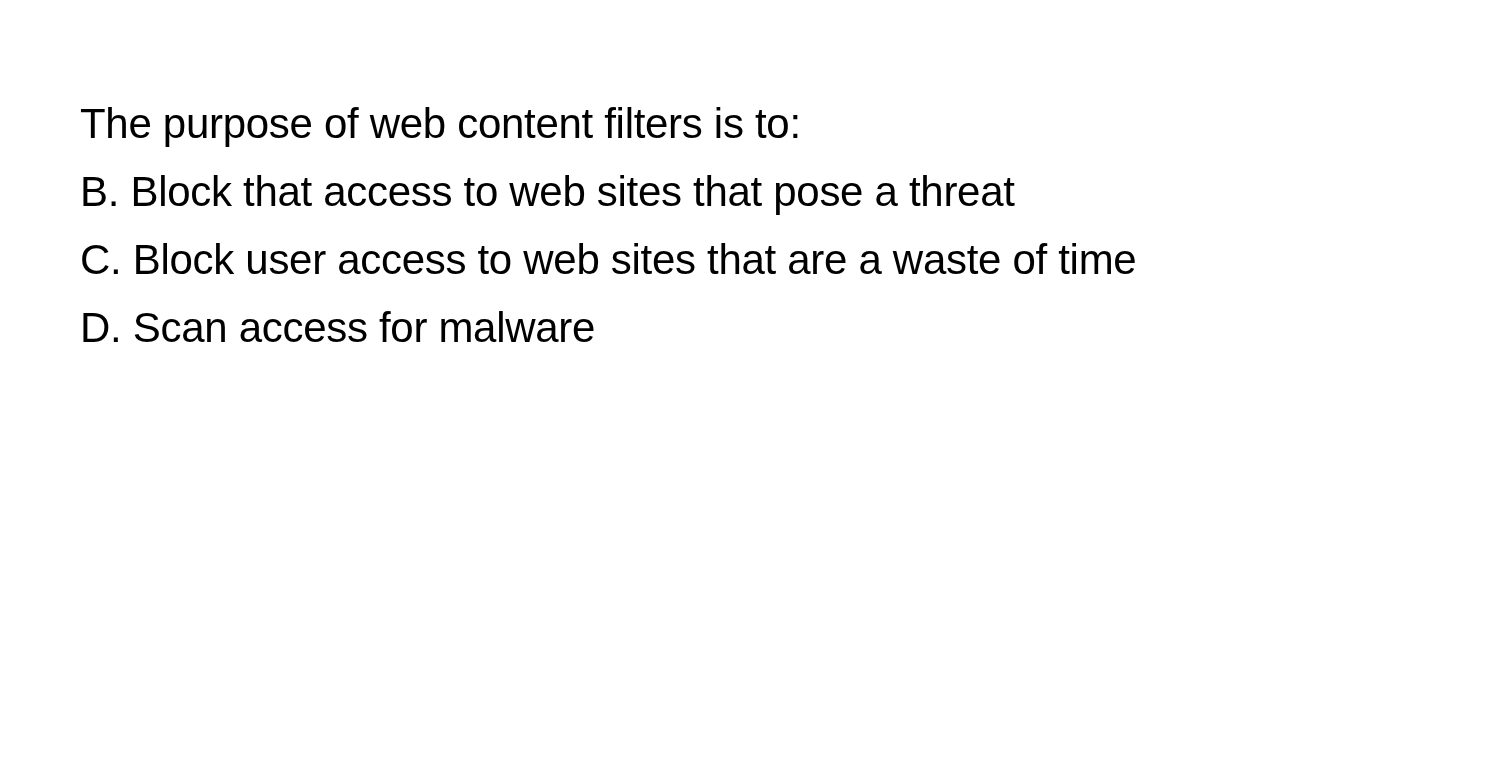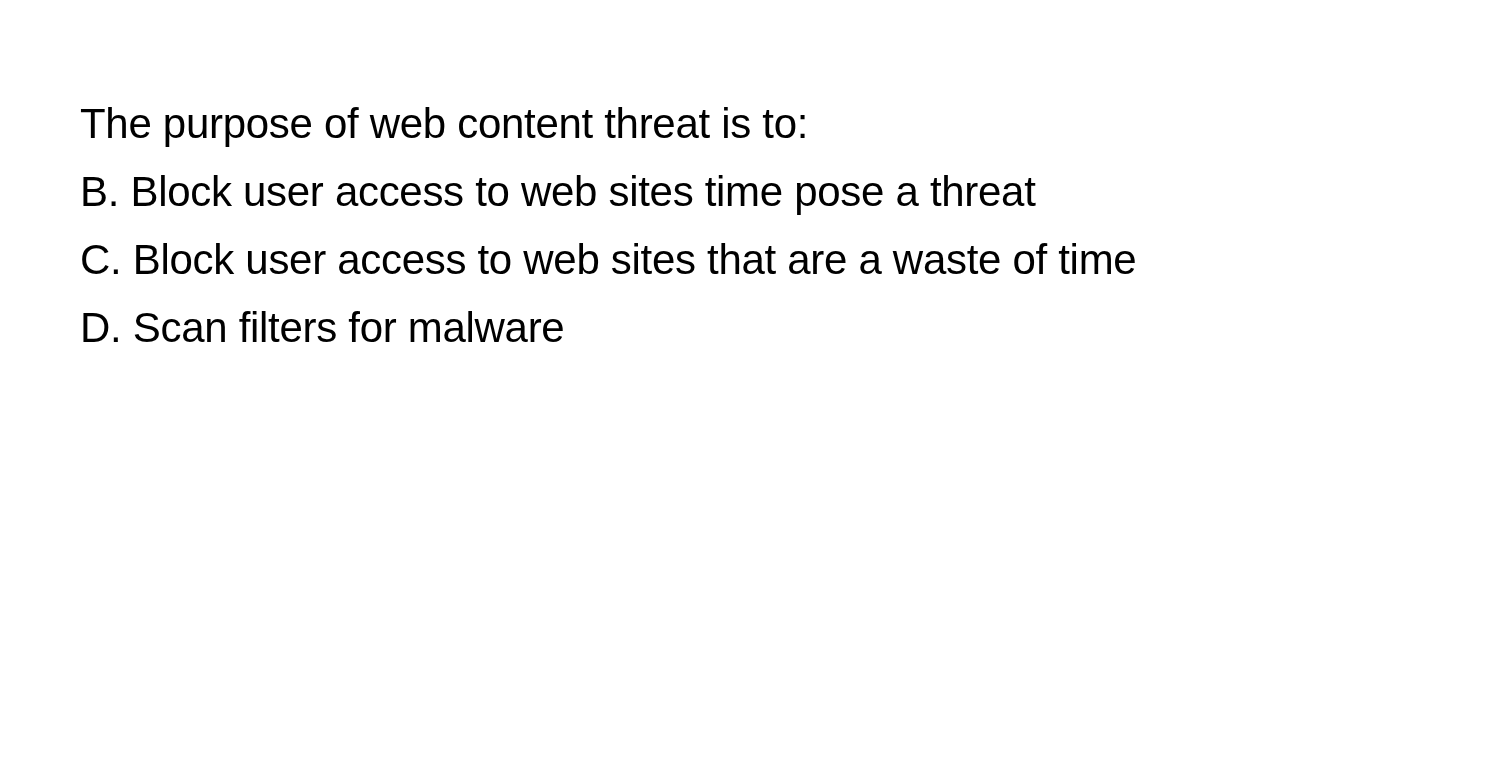--- a/index.html
+++ b/index.html
@@ -24,17 +24,17 @@
       margin-bottom: 0;
     }
     .option {
       margin-bottom: 0;
     }
   </style>
 </head>
 <body>
 
 <div class="question-block">
-  <div class="question-stem">The purpose of web content threat is to:</div>
-  <div class="option">B. Block user access to web sites time pose a threat</div>
+  <div class="question-stem">The purpose of web content filters is to:</div>
+  <div class="option">B. Block that access to web sites that pose a threat</div>
   <div class="option">C. Block user access to web sites that are a waste of time</div>
-  <div class="option">D. Scan filters for malware</div>
+  <div class="option">D. Scan access for malware</div>
 </div>
 
 </body></html>

